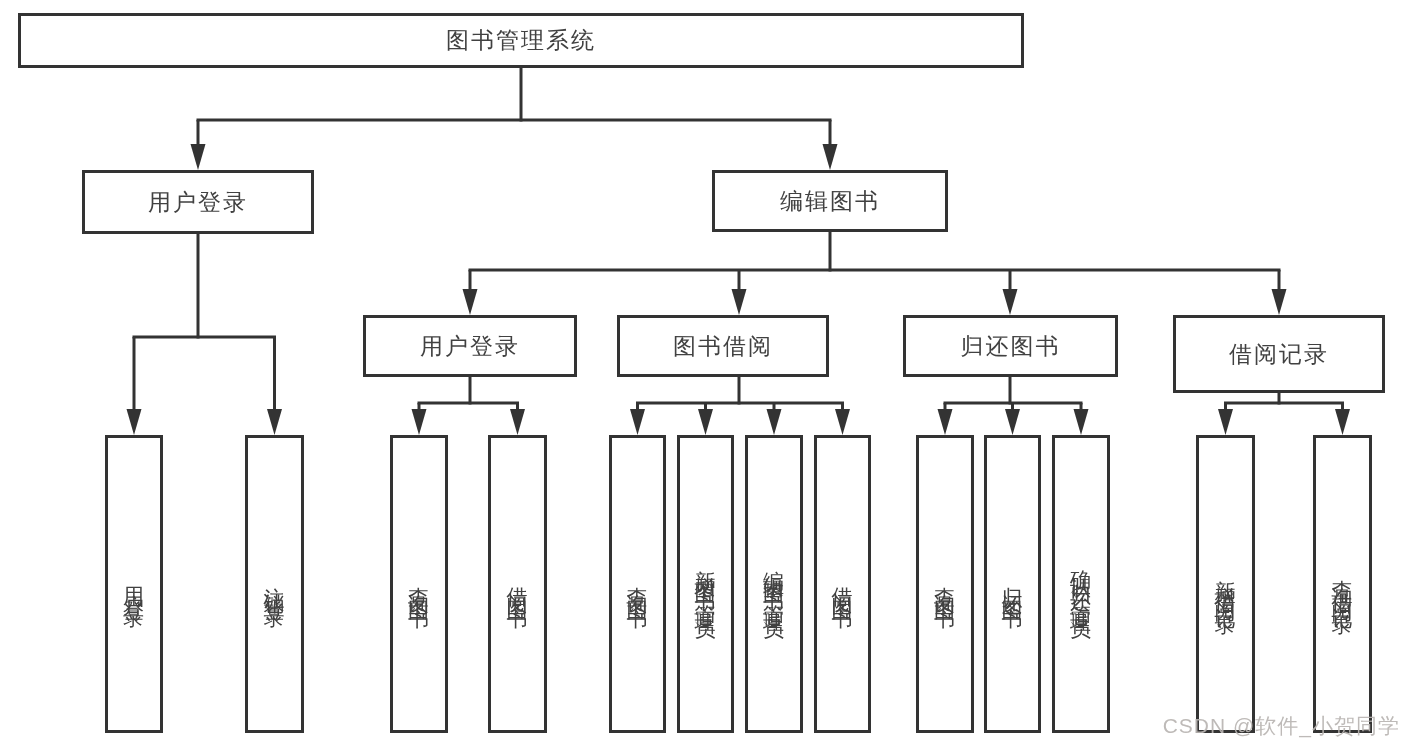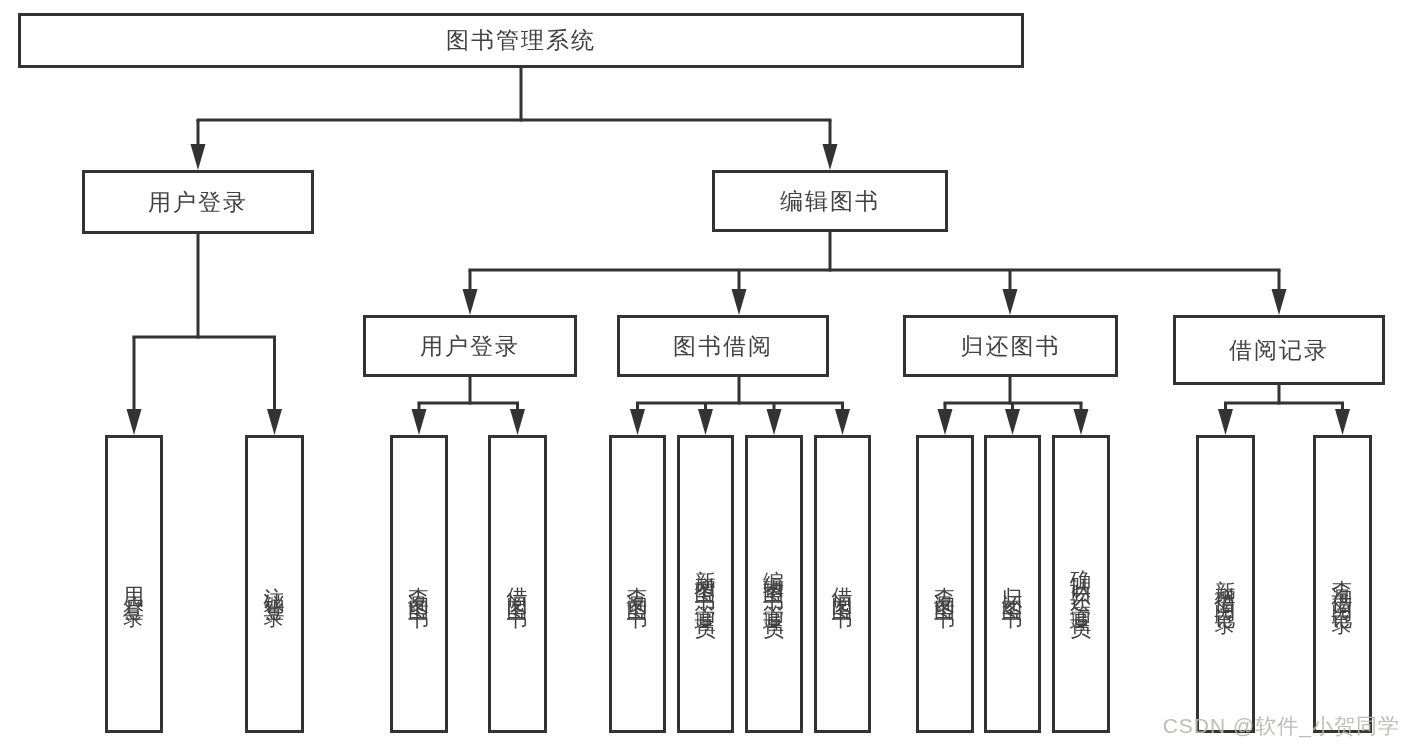--- a/index.html
+++ b/index.html
@@ -137,21 +137,21 @@
 
   <div class="box node" style="left:363px;top:315px;width:214px;height:62px">
     <span>用户登录</span>
   </div>
   <div class="box node" style="left:617px;top:315px;width:212px;height:62px">
     <span>图书借阅</span>
   </div>
   <div class="box node" style="left:903px;top:315px;width:215px;height:62px">
     <span>归还图书</span>
   </div>
-  <div class="box node" style="left:1173px;top:315px;width:212px;height:70px">
+  <div class="box node" style="left:1173px;top:315px;width:212px;height:78px">
     <span>借阅记录</span>
   </div>
 
   <div class="box leaf" style="left:105px;top:435px;width:58px;height:298px">
     <span class="vtext">用户登录</span>
   </div>
   <div class="box leaf" style="left:245px;top:435px;width:59px;height:298px">
     <span class="vtext">注销登录</span>
   </div>
   <div class="box leaf" style="left:390px;top:435px;width:58px;height:298px">

